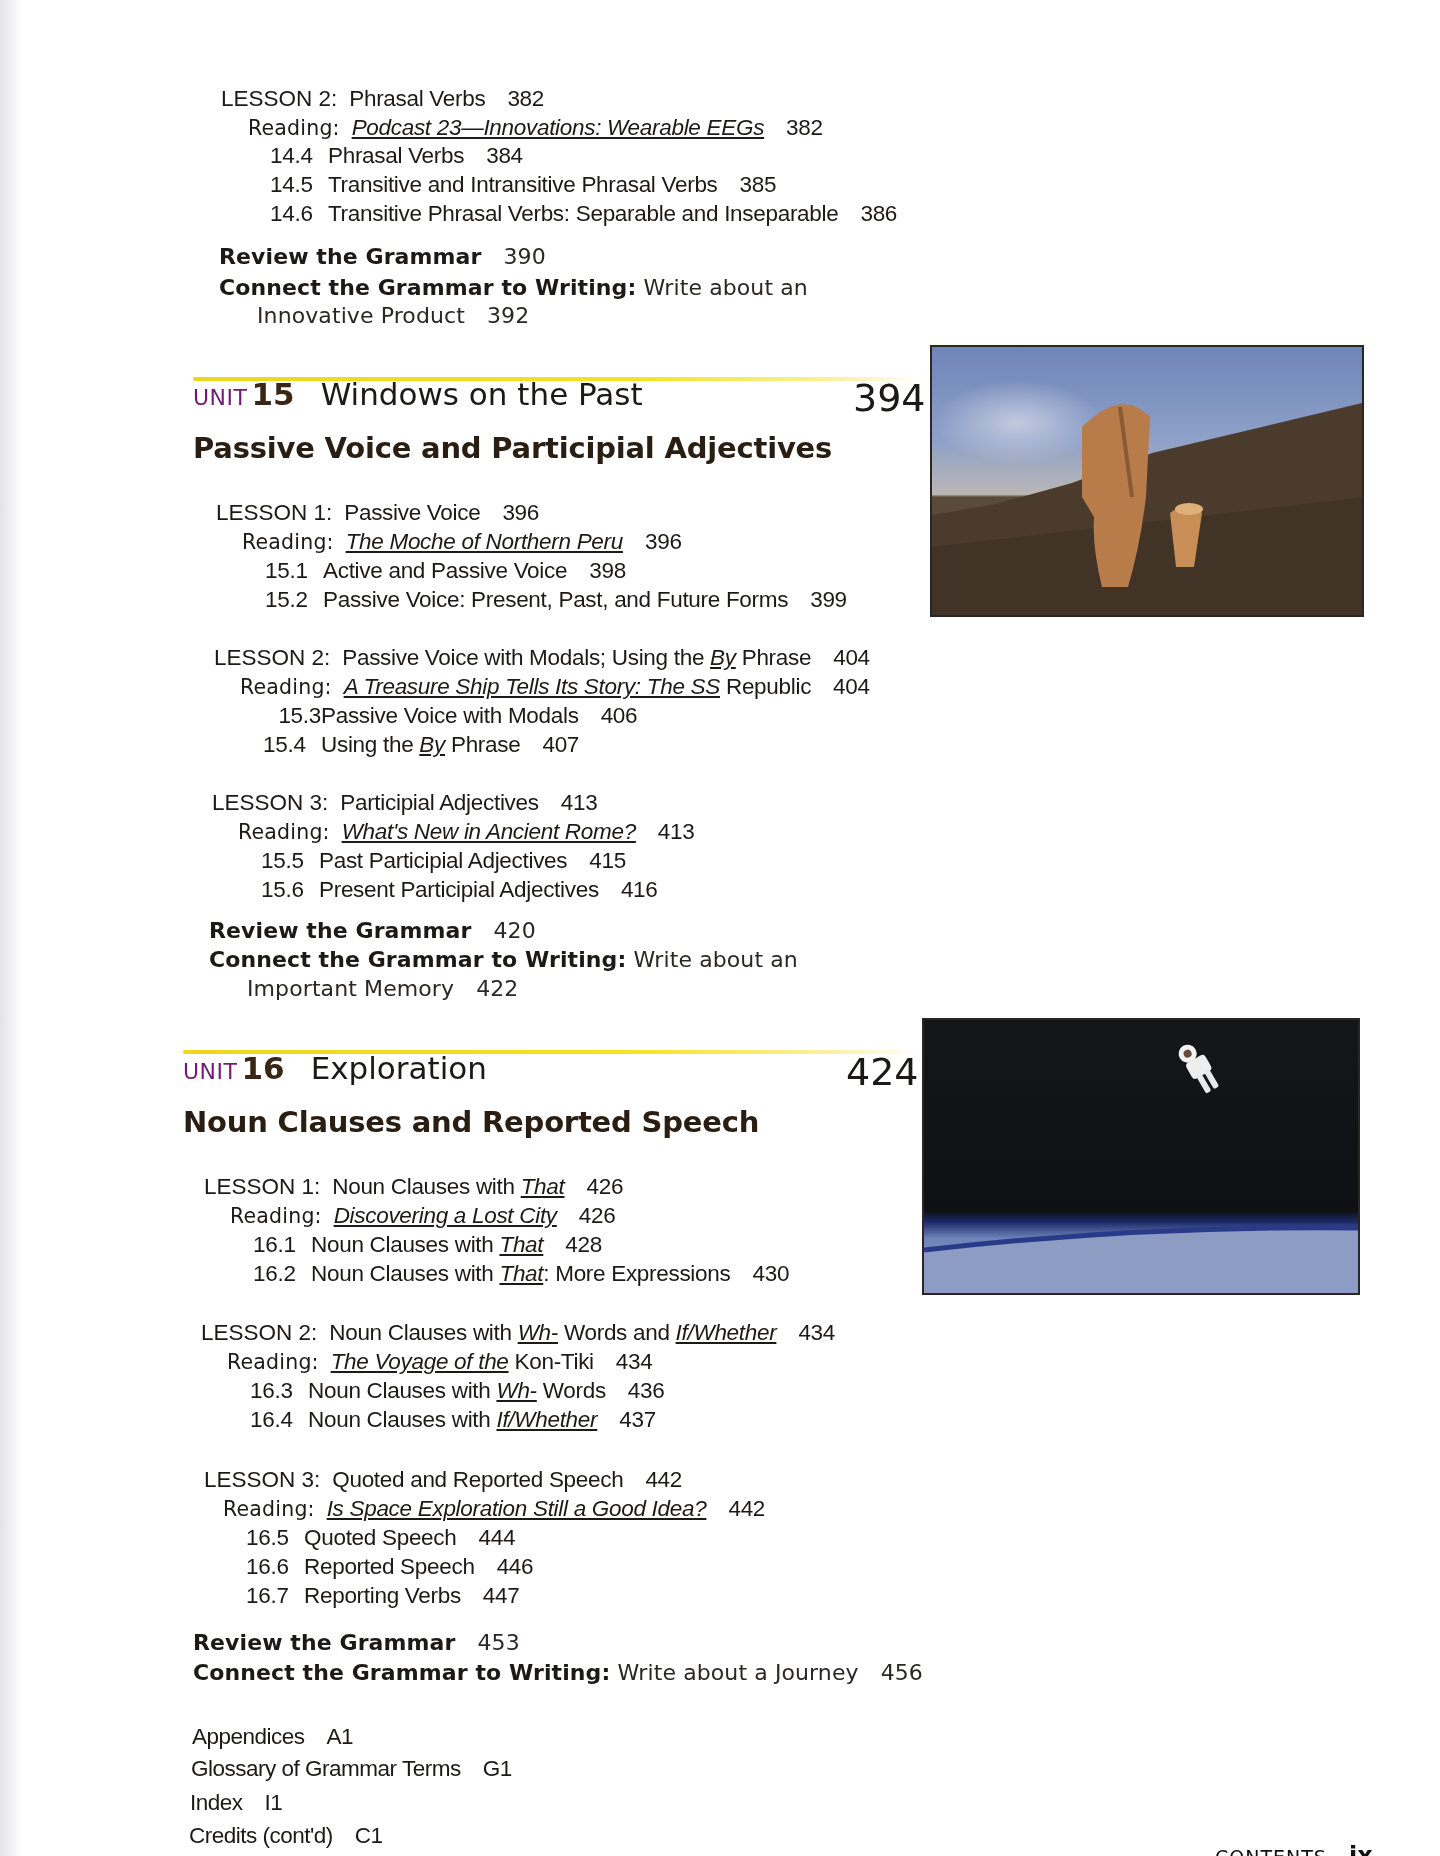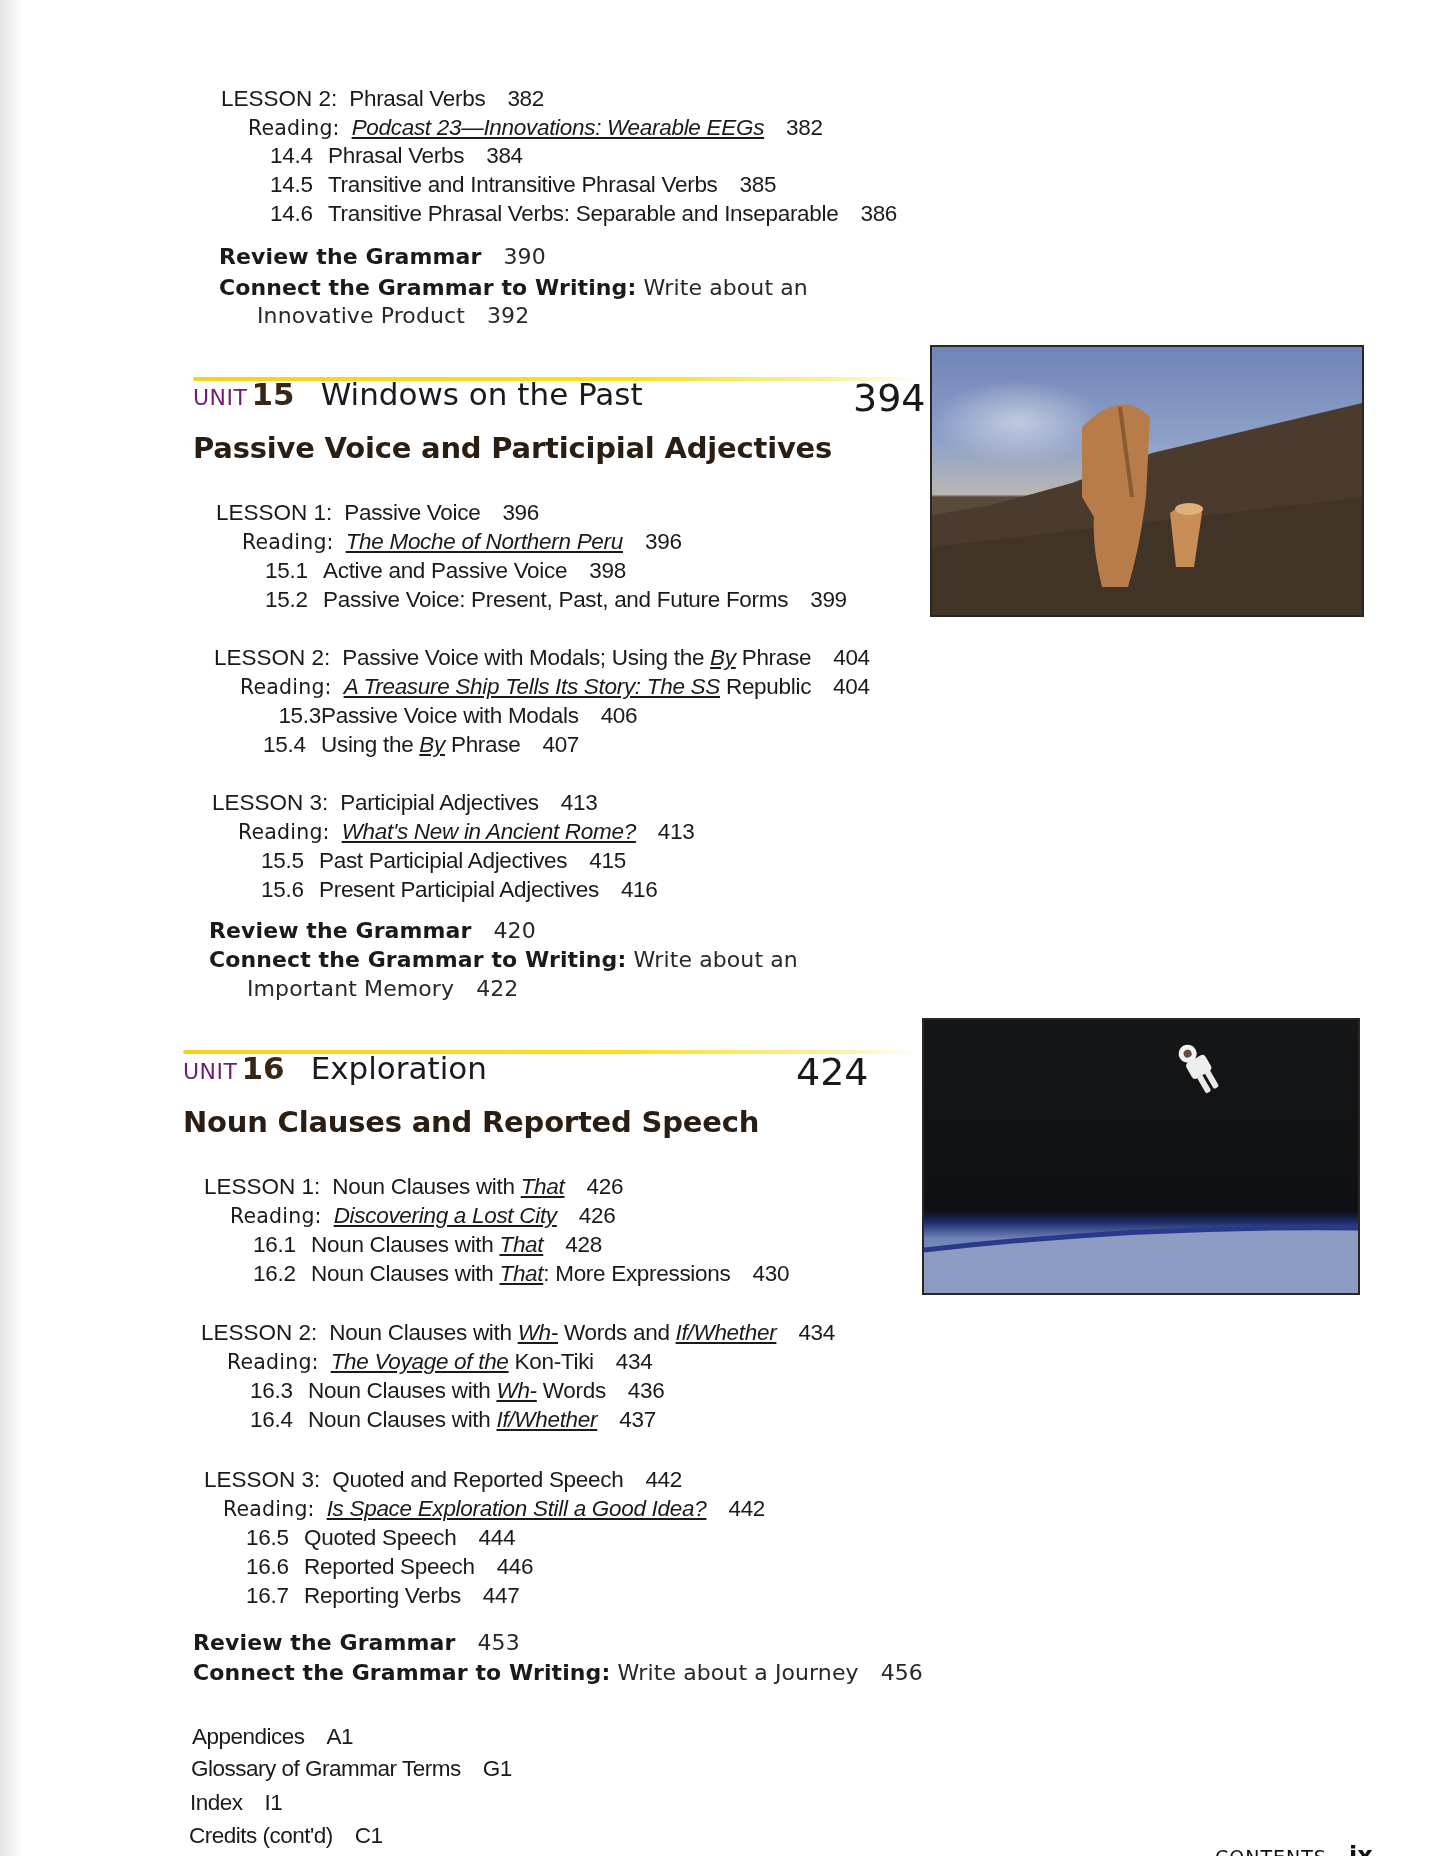--- a/index.html
+++ b/index.html
@@ -151,21 +151,21 @@
   <b>Connect the Grammar to Writing:</b>
   <span class="light">Write about an</span>
 </div>
 <div class="abs bold-line" style="left:247px; top:936px;">
   <span class="light">Important Memory</span><span class="light num">422</span>
 </div>
 
 <div class="abs unit-head" style="left:183px; top:1010px;">
   <span class="unit-kw">UNIT</span><span class="unit-num">16</span><span class="unit-title">Exploration</span>
 </div>
-<div class="abs unit-head unit-page" style="left:796px; top:1010px;">424</div>
+<div class="abs unit-head unit-page" style="left:846px; top:1010px;">424</div>
 <div class="unit-rule" style="left:183px; top:1050px; width:735px;"></div>
 <div class="abs unit-subtitle" style="left:183px; top:1065px;">Noun Clauses and Reported Speech</div>
 
 <div class="photo photo-space" style="left:922px; top:1018px; width:438px; height:277px;" title="Astronaut floating in space above Earth">
   <svg width="438" height="277" viewBox="0 0 438 277">
     <path d="M0,230 Q220,205 438,208 L438,277 L0,277 Z" fill="#8d9cc3"></path>
     <path d="M0,230 Q220,205 438,208" stroke="#2a3a8a" stroke-width="5" fill="none"></path>
     <g transform="translate(250,30) rotate(-30)">
       <circle cx="10" cy="10" r="9" fill="#f2f2f2"></circle>
       <circle cx="10" cy="10" r="4" fill="#6a4a3a"></circle>

